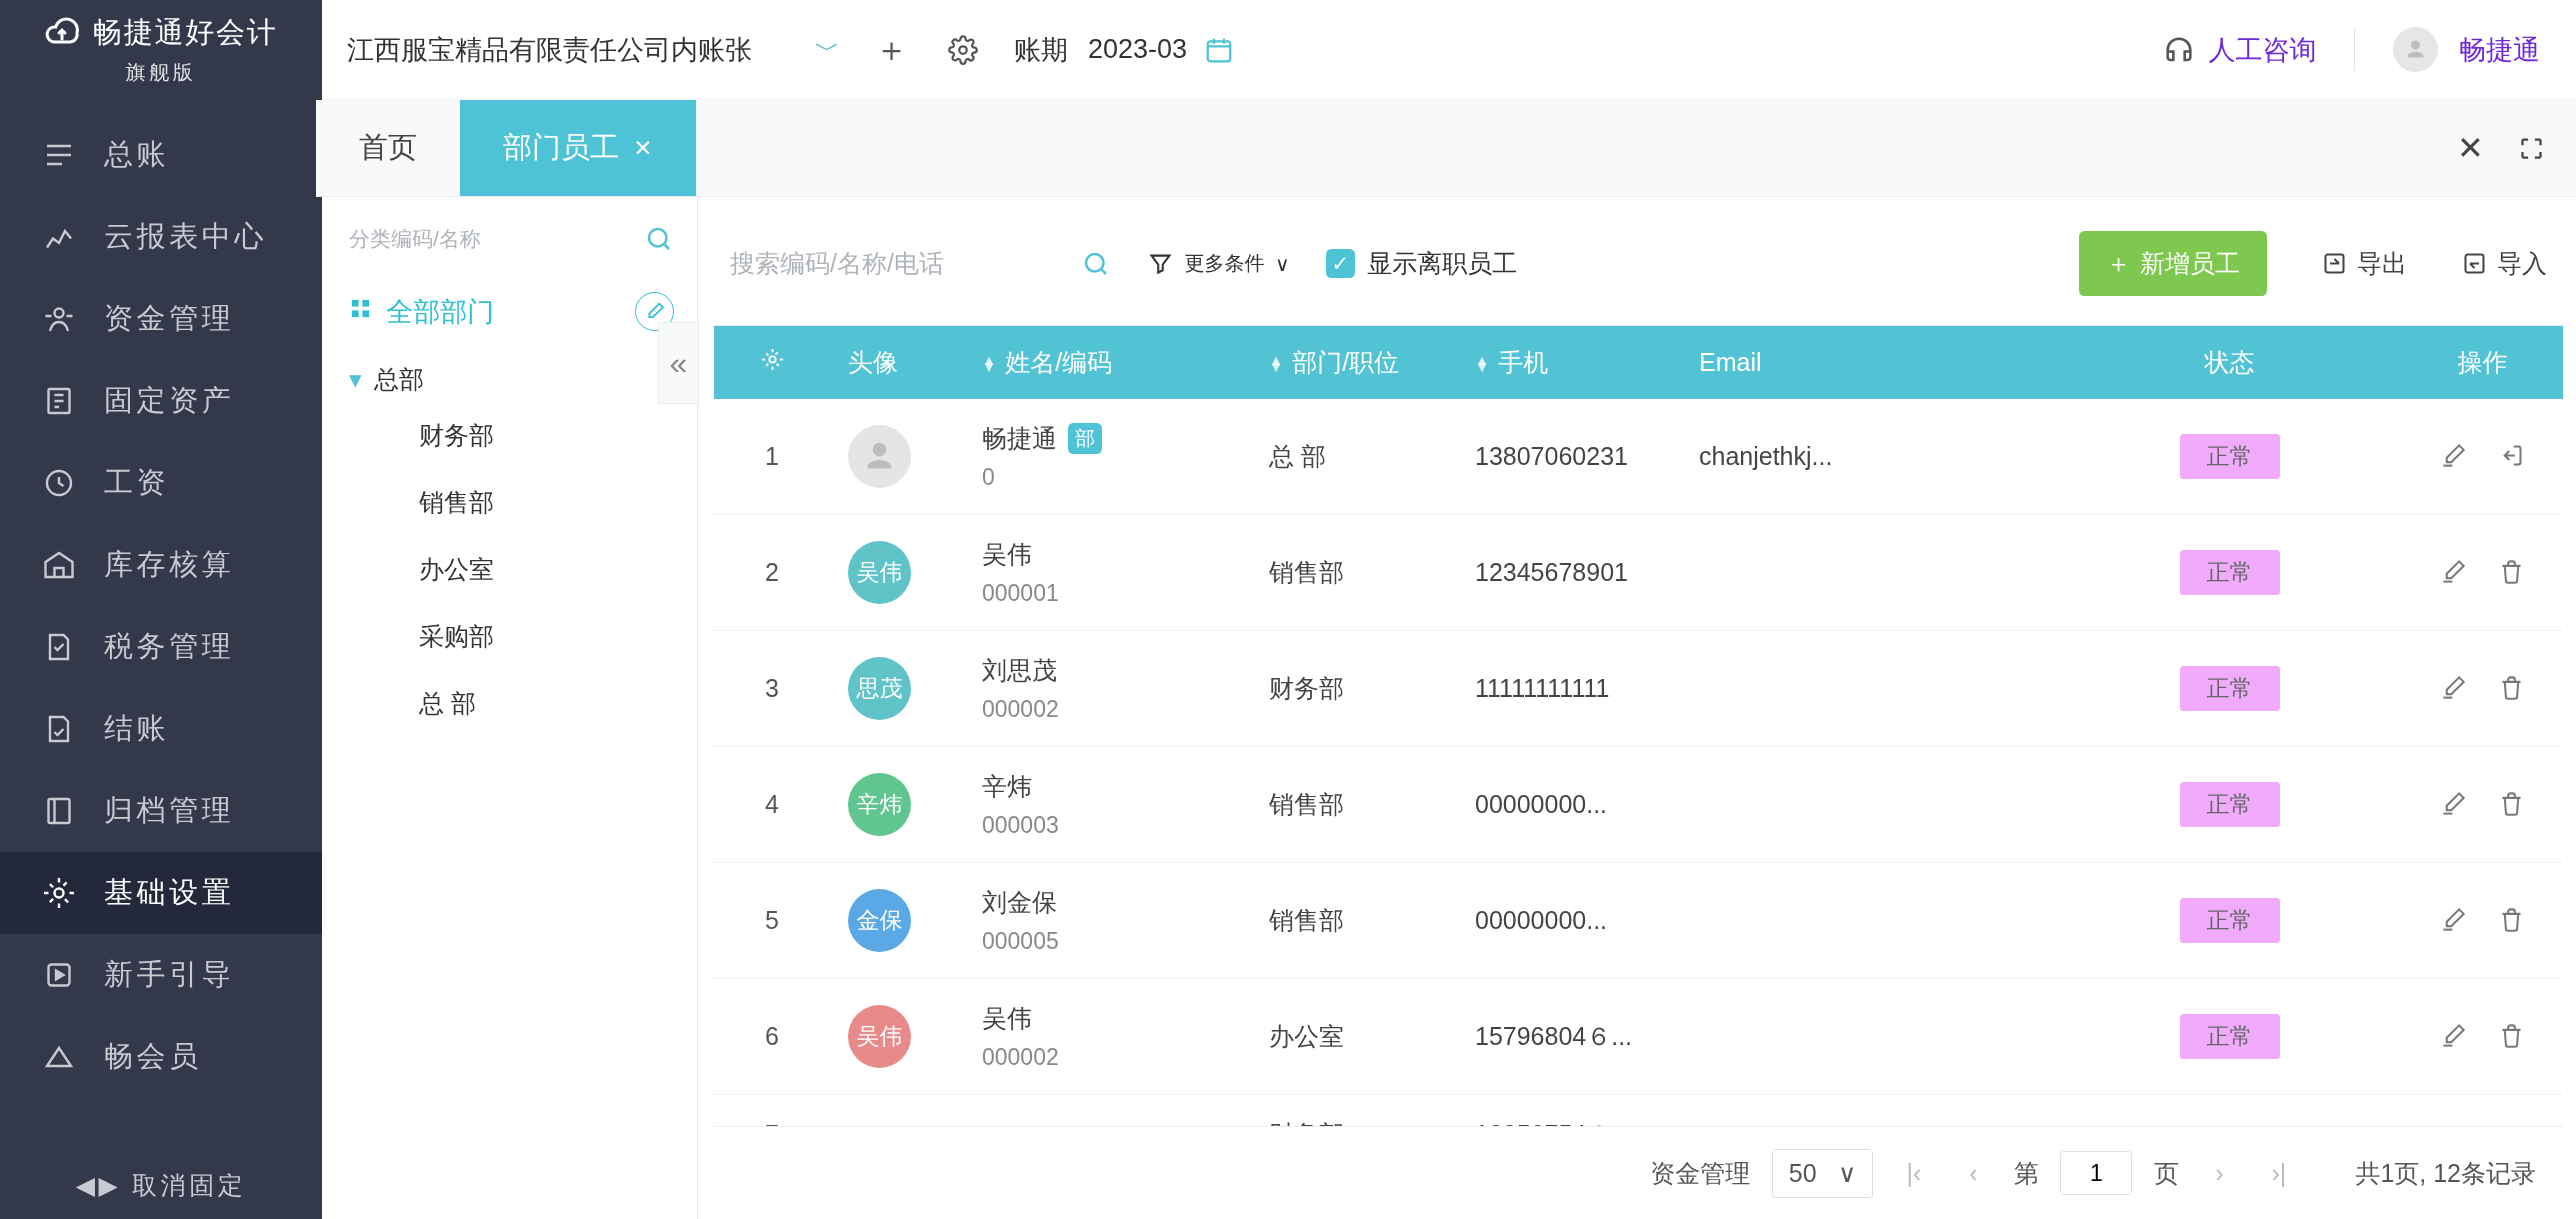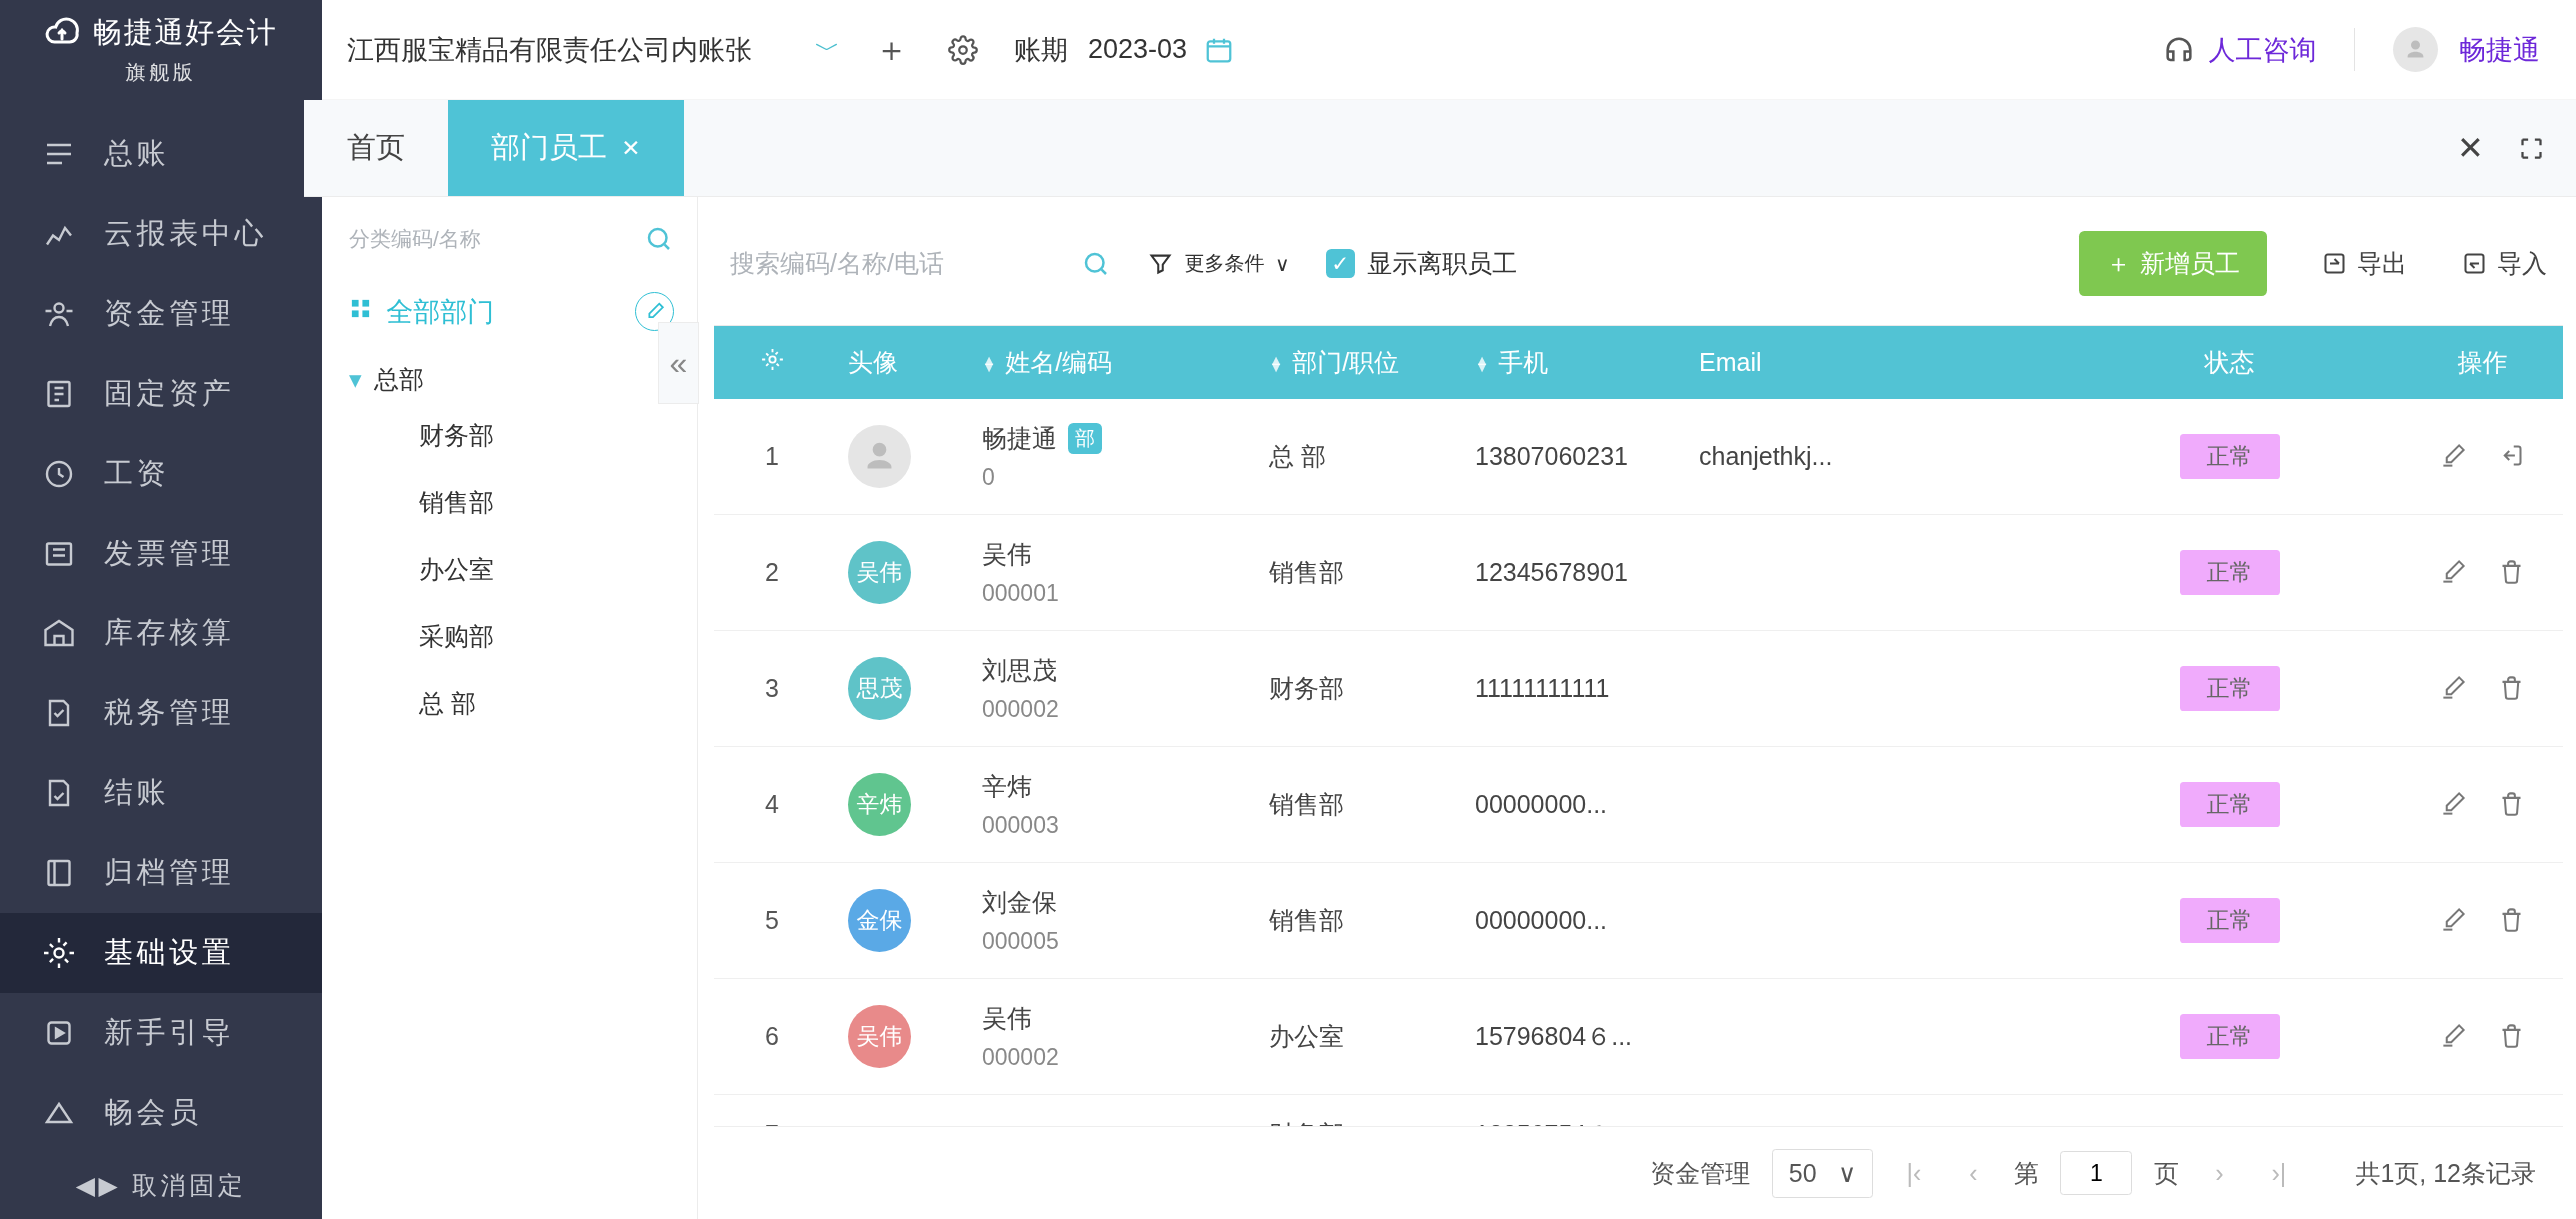--- a/index.html
+++ b/index.html
@@ -24,21 +24,21 @@
 
 
 .sidebar { position:absolute; left:0; top:100px; bottom:0; width:322px; background:#33384b; display:flex; flex-direction:column; padding-top:14.3px;}
 .nav-item { display:flex; align-items:center; gap:27px; padding:0 41px; height:82px; color:#c7cad1; font-size:29px; letter-spacing:3.6px; cursor:pointer;}
 .nav-item.active { background:#23283a; color:#fff;}
 .nav-item svg { width:36px; height:36px; flex:0 0 36px; }
 .sidebar-spacer { flex:1;}
 .sidebar-foot { display:flex; align-items:center; justify-content:center; gap:10.7px; height:68px; color:#c7cad1; font-size:25px; letter-spacing:3.6px; cursor:pointer;}
 
 
-.tabs { position:absolute; left:304px; top:100px; right:0; height:97px; background:#f7f9fb; border-bottom:0.9px solid #ececec; display:flex; align-items:stretch;}
+.tabs { position:absolute; left:316px; top:100px; right:0; height:97px; background:#f7f9fb; border-bottom:0.9px solid #ececec; display:flex; align-items:stretch;}
 .tab { display:flex; align-items:center; justify-content:center; padding:0 43px; font-size:29px; color:#444; cursor:pointer; position:relative;}
 .tab.active { background:#4fc3d6; color:#fff;}
 .tab .x { margin-left:14.3px; font-size:23px;}
 .tabs-right { margin-left:auto; display:flex; align-items:center; gap:18px; padding-right:23px;}
 .tabs-right .close { width:43px; height:43px; display:flex; align-items:center;justify-content:center; font-size:32px; color:#444;}
 .tabs-right .expand { width:43px; height:43px; display:flex; align-items:center;justify-content:center;}
 
 
 .main { position:absolute; left:322px; top:197px; right:0; bottom:0; background:#fff; display:flex;}
 .tree-pane { width:376px; border-right:1.8px solid #ececec; padding:27px 23px 0 27px; position:relative;}
@@ -172,27 +172,20 @@
         <path d="M9 8h6M9 12h6M9 16h3"></path>
       </svg>
       <span>固定资产</span>
     </div>
     <div class="nav-item">
       <svg viewBox="0 0 24 24" fill="none" stroke="currentColor" stroke-width="1.6">
         <circle cx="12" cy="12" r="8"></circle>
         <path d="M12 8v4l3 2"></path>
       </svg>
       <span>工资</span>
-    </div>
-    <div class="nav-item">
-      <svg viewBox="0 0 24 24" fill="none" stroke="currentColor" stroke-width="1.6">
-        <rect x="4" y="5" width="16" height="14" rx="1"></rect>
-        <path d="M8 9h8M8 13h8"></path>
-      </svg>
-      <span>发票管理</span>
     </div>
     <div class="nav-item">
       <svg viewBox="0 0 24 24" fill="none" stroke="currentColor" stroke-width="1.6">
         <path d="M3 10l9-6 9 6v10H3z"></path>
         <path d="M9 20v-6h6v6"></path>
       </svg>
       <span>库存核算</span>
     </div>
     <div class="nav-item">
       <svg viewBox="0 0 24 24" fill="none" stroke="currentColor" stroke-width="1.6">

